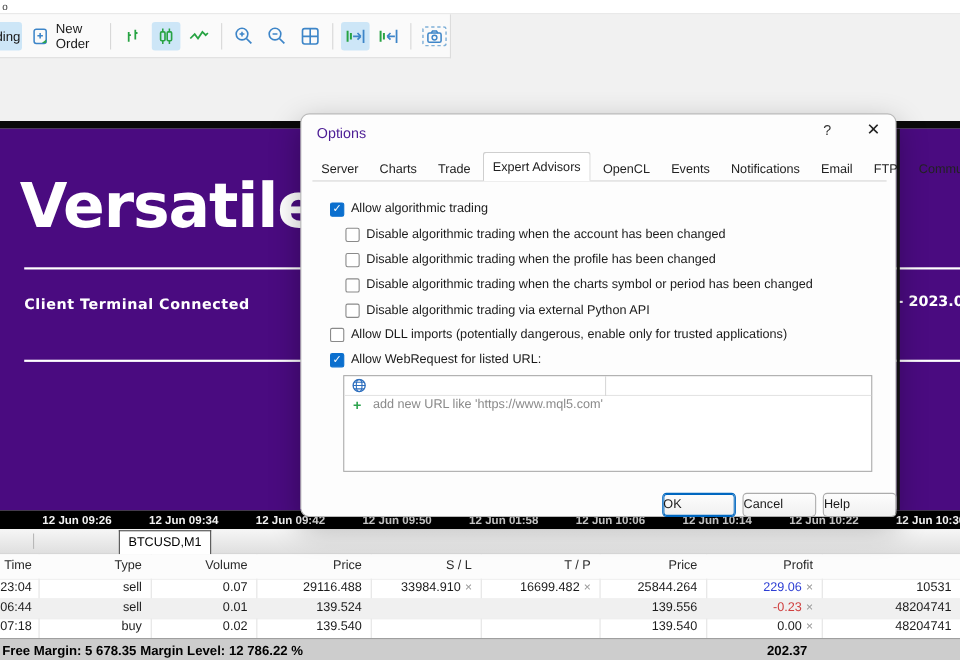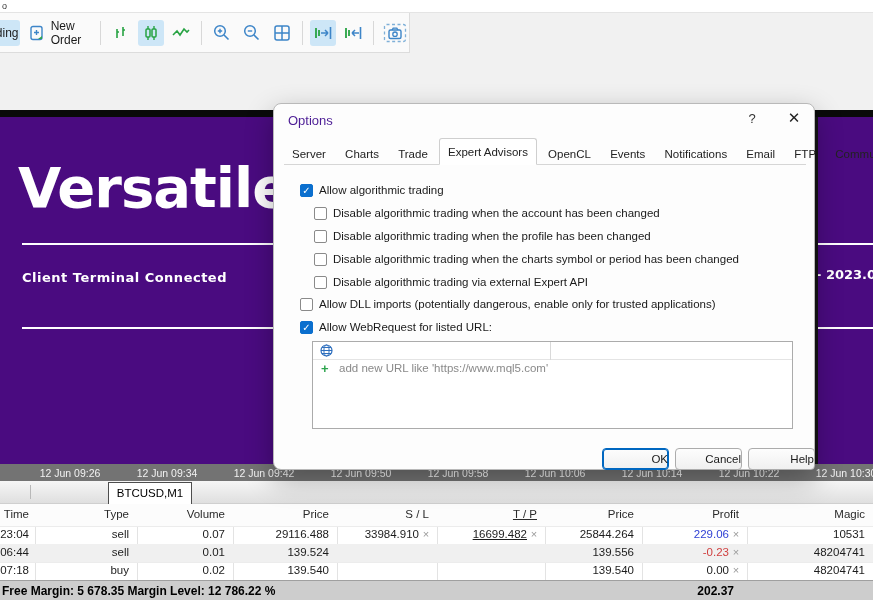--- a/index.html
+++ b/index.html
@@ -22,38 +22,38 @@
   .chart-topbar { position:absolute; left:0; top:110px; width:873px; height:7px; background:#0a0a0a; }
   .chart { position:absolute; left:0; top:117px; width:873px; height:347px; background:#4a0b80; overflow:hidden; }
   .brand { position:absolute; left:18px; top:38px; font-family:"DejaVu Sans", sans-serif; font-weight:800; font-size:56px; color:#ffffff; letter-spacing:-1px; }
   .hline1 { position:absolute; left:22px; right:0; top:126px; height:2px; background:#ffffff; }
   .hline2 { position:absolute; left:22px; right:0; top:210px; height:2px; background:#ffffff; }
   .chart-status { position:absolute; left:22px; top:153px; font-family:"DejaVu Sans", sans-serif; font-weight:800; font-size:13px; color:#ffffff; letter-spacing:0.5px; }
   .chart-period { position:absolute; left:816px; top:150px; font-family:"DejaVu Sans", sans-serif; font-weight:800; font-size:13px; color:#ffffff; white-space:nowrap; }
   .chart-edge { position:absolute; left:815px; top:0; bottom:0; width:3px; background:#151515; }
 
   
-  .time-axis { position:absolute; left:0; top:464px; width:873px; height:17px; background:#737373; z-index:2; }
+  .time-axis { position:absolute; left:0; top:464px; width:873px; height:17px; background:#000000; z-index:2;font-weight:bold; }
   .time-axis .tl { position:absolute; top:3px; transform:translateX(-50%); font-size:10.5px; color:#f2f2f2; white-space:nowrap; }
 
   
   .chart-tabs { position:absolute; left:0; top:481px; width:873px; height:23px; background:linear-gradient(#f6f6f6,#dfdfdf); border-bottom:1px solid #cfcfcf; font-size:11.5px; color:#5a5a5a; z-index:2; }
   .ctab { position:absolute; top:4px;margin-top:43px; }
   .ctab-sep { position:absolute; left:30px; top:4px; width:1px; height:14px; background:#b8b8b8; }
   .ctab-active { position:absolute; left:108px; top:1px; width:84px; height:22px; background:#ffffff; border:1px solid #4d4d4d; border-bottom:none; color:#000; text-align:center; line-height:20px; }
 
   
   .ttable { position:absolute; left:0; top:504px; width:873px; height:76px; background:#ffffff; font-size:11.5px; color:#1c1c1c; z-index:2; }
   .t-row { position:absolute; left:0; width:873px; height:18px; }
   .t-head { top:0; height:22px; background:#fcfcfc; color:#2a2a2a; }
   .t-r1 { top:22px; } .t-r2 { top:40px; background:#f0f0f0; } .t-r3 { top:58px; }
   .t-cell { position:absolute; top:0; height:100%; text-align:right; padding:2px 8px 0 0; white-space:nowrap; }
   .t-head .t-cell { padding-top:4px; }
   .c0{left:0;width:35px;overflow:hidden;} .c1{left:35px;width:102px;} .c2{left:137px;width:96px;}
-  .c3{left:233px;width:104px;} .c4{left:337px;width:100px;} .c5{left:437px;width:108px;text-decoration:underline;}
+  .c3{left:233px;width:104px;} .c4{left:337px;width:100px;} .c5{left:437px;width:108px;}
   .c6{left:545px;width:97px;} .c7{left:642px;width:105px;} .c8{left:747px;width:126px;}
   .c0 span { position:absolute; right:6px; top:2px; }
   .t-head .c0 span { top:4px; }
   .xcell { padding-right:4px;padding-left:16px; }
   .xmark { display:inline-block; width:14px; color:#9a9a9a; font-size:11px; text-align:center; }
   .p-blue { color:#2e3fd4; } .p-red { color:#d04040; }
   .vgrid { position:absolute; top:0; width:1px; height:76px; background:#e3e3e3; }
   .hgrid { position:absolute; left:0; width:873px; height:1px; background:#ececec; }
 
   
@@ -73,23 +73,23 @@
   .cb-box { width:13px; height:13px; border:1px solid #8a8a8a; border-radius:2px; background:#fff; flex:0 0 13px; text-align:center; line-height:12px; font-size:10px; color:#fff; }
   .cb-box.checked { background:#0b6fce; border-color:#0b6fce; }
   .url-box { position:absolute; left:38px; top:237px; width:481px; height:88px; border:1px solid #ababab; background:#fff; }
   .url-row1 { position:absolute; left:0; top:0; width:100%; height:18px; border-bottom:1px solid #e4e4e4; }
   .url-vsep { position:absolute; left:237px; top:0; width:1px; height:18px; background:#d9d9d9; }
   .url-text { position:absolute; left:26px; top:2px; }
   .url-row2 { position:absolute; left:0; top:18px; width:100%; height:18px; }
   .url-add-text { position:absolute; left:26px; top:2px; color:#8a8a8a; }
   .plus-glyph { position:absolute; left:8px; top:1px; color:#2da44e; font-size:13px; font-weight:bold; }
   .globe { position:absolute; left:7px; top:2px; }
-  .dlg-btn { position:absolute; top:344px; width:67px; height:22px; background:linear-gradient(#fdfdfd,#f0f0f0); border:1px solid #acacac; border-radius:4px; text-align:right; line-height:20px; }
+  .dlg-btn { position:absolute; top:344px; width:67px; height:22px; background:linear-gradient(#fdfdfd,#f0f0f0); border:1px solid #acacac; border-radius:4px; text-align:left; line-height:20px; }
   .btn-ok { left:328px; border:1px solid #0067c0; box-shadow:0 0 0 1px #0067c0 inset; }
-  .btn-cancel { left:401px;padding-left:12px; } .btn-help { left:474px; }
+  .btn-cancel { left:401px; } .btn-help { left:474px; }
 </style>
 </head>
 <body>
 
 <div class="screen">
 
   <div class="menubar">
     <span>o</span>
   </div>
 
@@ -198,21 +198,21 @@
     <div class="chart-period">- 2023.06</div>
     <div class="hline2"></div>
     <div class="chart-edge"></div>
   </div>
 
   <div class="time-axis">
     <span class="tl" style="left:70px">12 Jun 09:26</span>
     <span class="tl" style="left:167px">12 Jun 09:34</span>
     <span class="tl" style="left:264px">12 Jun 09:42</span>
     <span class="tl" style="left:361px">12 Jun 09:50</span>
-    <span class="tl" style="left:458px">12 Jun 09:58</span>
+    <span class="tl" style="left:458px">12 Jun 01:58</span>
     <span class="tl" style="left:555px">12 Jun 10:06</span>
     <span class="tl" style="left:652px">12 Jun 10:14</span>
     <span class="tl" style="left:749px">12 Jun 10:22</span>
     <span class="tl" style="left:846px">12 Jun 10:30</span>
   </div>
 
   <div class="chart-tabs">
     <span class="ctab" style="left:4px">M1</span>
     <span class="ctab-sep"></span>
     <span class="ctab" style="left:40px">USDCHF,H1</span>
@@ -237,21 +237,20 @@
       <div class="t-cell c0">
           <span>Time</span>
         </div>
       <div class="t-cell c1">Type</div>
       <div class="t-cell c2">Volume</div>
       <div class="t-cell c3">Price</div>
       <div class="t-cell c4">S / L</div>
       <div class="t-cell c5">T / P</div>
       <div class="t-cell c6">Price</div>
       <div class="t-cell c7">Profit</div>
-      <div class="t-cell c8">Magic</div>
     </div>
 
     <div class="t-row t-r1">
       <div class="t-cell c0">
           <span>2:23:04</span>
         </div>
       <div class="t-cell c1">sell</div>
       <div class="t-cell c2">0.07</div>
       <div class="t-cell c3">29116.488</div>
       <div class="t-cell c4 xcell"><span>33984.910</span><span class="xmark">×</span></div>
@@ -324,21 +323,21 @@
     <div class="cb-row" style="left:40px;top:125px">
       <span class="cb-box"></span>
       <span>Disable algorithmic trading when the profile has been changed</span>
     </div>
     <div class="cb-row" style="left:40px;top:148px">
       <span class="cb-box"></span>
       <span>Disable algorithmic trading when the charts symbol or period has been changed</span>
     </div>
     <div class="cb-row" style="left:40px;top:171px">
       <span class="cb-box"></span>
-      <span>Disable algorithmic trading via external Expert API</span>
+      <span>Disable algorithmic trading via external Python API</span>
     </div>
     <div class="cb-row" style="left:26px;top:193px">
       <span class="cb-box"></span>
       <span>Allow DLL imports (potentially dangerous, enable only for trusted applications)</span>
     </div>
     <div class="cb-row" style="left:26px;top:216px">
       <span class="cb-box checked">✓</span>
       <span>Allow WebRequest for listed URL:</span>
     </div>
 

